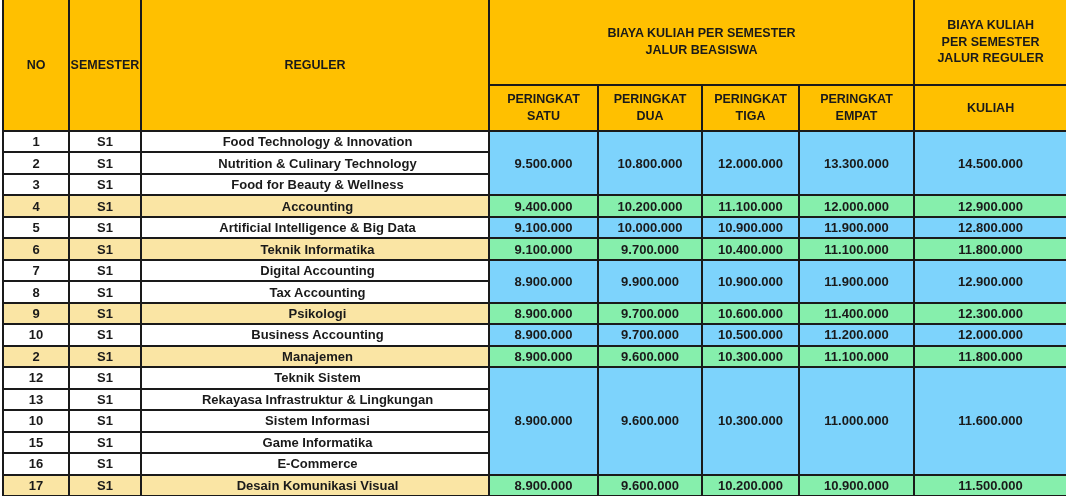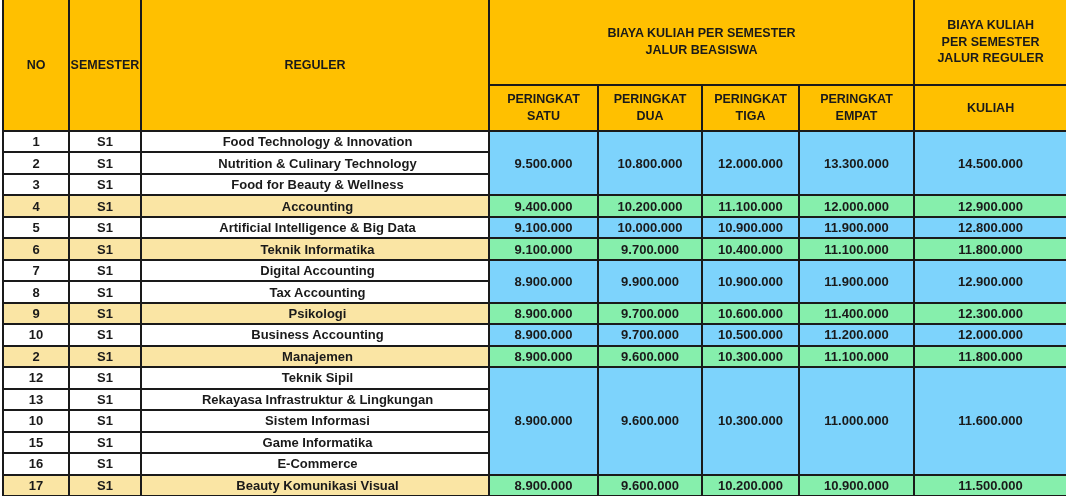--- a/index.html
+++ b/index.html
@@ -189,21 +189,21 @@
           <td class="prog">Manajemen</td>
           <td rowspan="1" class="fee">8.900.000</td>
           <td rowspan="1" class="fee">9.600.000</td>
           <td rowspan="1" class="fee">10.300.000</td>
           <td rowspan="1" class="fee">11.100.000</td>
           <td rowspan="1" class="fee">11.800.000</td>
         </tr>
         <tr>
           <td>12</td>
           <td>S1</td>
-          <td class="prog">Teknik Sipil</td>
+          <td class="prog">Teknik Sistem</td>
           <td rowspan="5" class="fee">8.900.000</td>
           <td rowspan="5" class="fee">9.600.000</td>
           <td rowspan="5" class="fee">10.300.000</td>
           <td rowspan="5" class="fee">11.000.000</td>
           <td rowspan="5" class="fee">11.600.000</td>
         </tr>
         <tr>
           <td>13</td>
           <td>S1</td>
           <td class="prog">Rekayasa Infrastruktur &amp; Lingkungan</td>
@@ -219,21 +219,21 @@
           <td class="prog">Game Informatika</td>
         </tr>
         <tr>
           <td>16</td>
           <td>S1</td>
           <td class="prog">E-Commerce</td>
         </tr>
         <tr class="hl">
           <td>17</td>
           <td>S1</td>
-          <td class="prog">Beauty Komunikasi Visual</td>
+          <td class="prog">Desain Komunikasi Visual</td>
           <td rowspan="1" class="fee">8.900.000</td>
           <td rowspan="1" class="fee">9.600.000</td>
           <td rowspan="1" class="fee">10.200.000</td>
           <td rowspan="1" class="fee">10.900.000</td>
           <td rowspan="1" class="fee">11.500.000</td>
         </tr>
       </tbody>
   </table>
 </div>
 

